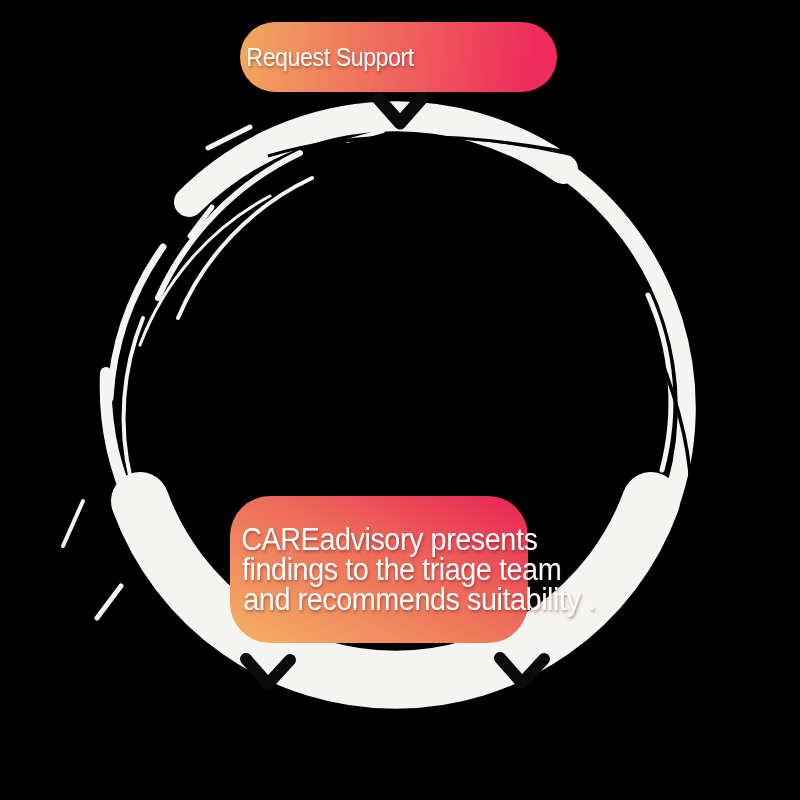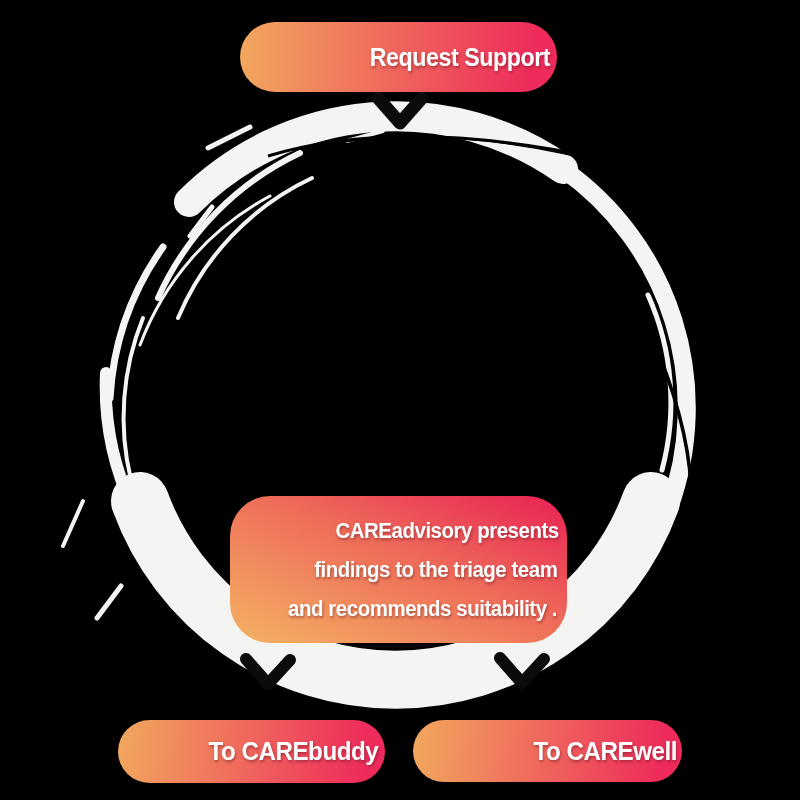--- a/index.html
+++ b/index.html
@@ -16,24 +16,24 @@
   .ring-svg {
     position: absolute; left: 0; top: 0;
     width: 800px; height: 800px;
     z-index: 0;
   }
   .node {
     position: absolute;
     z-index: 1;
     display: flex;
     flex-direction: column;
-    align-items: flex-end;
+    align-items: flex-start;
     justify-content: center;
     color: #FFFFFF;
-    font-weight: bold;
+    font-weight: normal;
     text-align: center;
   }
   .pill-grad {
     background: linear-gradient(96deg, #F1A85E 0%, #EE2B5B 92%);
   }
   .box-grad {
     background: linear-gradient(to top right, #F4B264 0%, #EE6C59 55%, #E92155 100%);
   }
   .node .line {
     white-space: nowrap;
@@ -47,22 +47,22 @@
   }
   .step-1 {
     left: 203px; top: 142px; width: 394px; height: 96px;
     border-radius: 47px; font-size: 23px; line-height: 33px;
   }
   .step-2 {
     left: 208px; top: 286px; width: 385px; height: 158px;
     border-radius: 40px; font-size: 23px; line-height: 31px;
   }
   .step-3 {
-    left: 230px; top: 496px; width: 337px; height: 147px;
-    border-radius: 40px; font-size: 22px; line-height: 30px; gap: 9px;
+    left: 230px; top: 496px; width: 298px; height: 147px;
+    border-radius: 40px; font-size: 31px; line-height: 30px;
   }
   .outcome-left {
     left: 118px; top: 720px; width: 267px; height: 63px;
     border-radius: 32px; font-size: 26px;
   }
   .outcome-right {
     left: 413px; top: 720px; width: 269px; height: 62px;
     border-radius: 31px; font-size: 26px;
   }
 </style>
@@ -115,21 +115,15 @@
   </div>
 
 
 
   <div class="node box-grad step-3">
     <div class="line">CAREadvisory presents</div>
     <div class="line">findings to the triage team</div>
     <div class="line">and recommends suitability .</div>
   </div>
 
-  <div class="node pill-grad outcome-left">
-    <div class="line">To CAREbuddy</div>
-  </div>
 
-  <div class="node pill-grad outcome-right">
-    <div class="line">To CAREwell</div>
-  </div>
 
 </div>
 
 </body></html>

